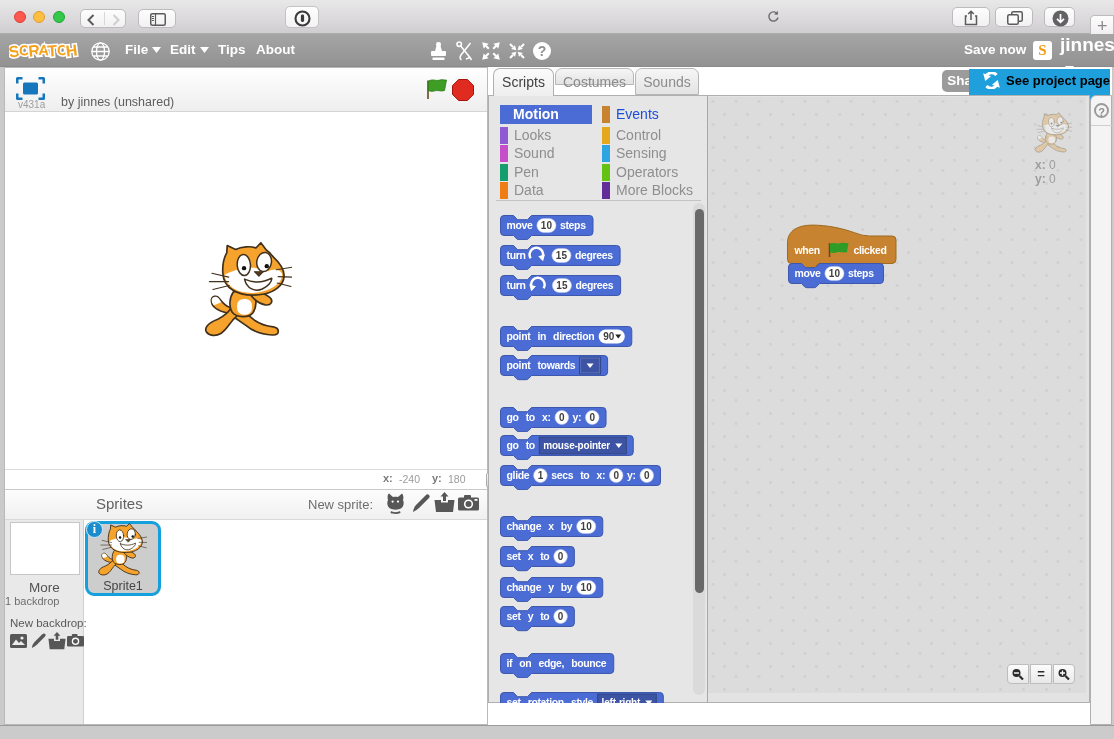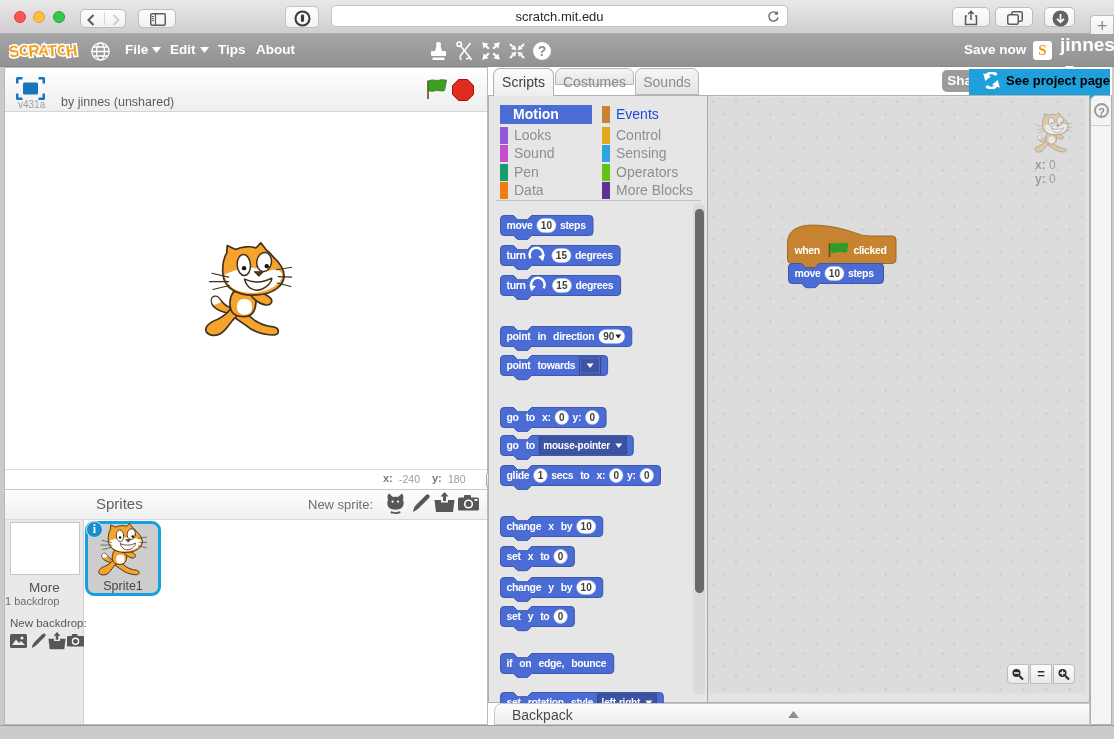--- a/index.html
+++ b/index.html
@@ -25,21 +25,20 @@
           <path d="M5.5,1 V12" stroke="#5c5a5c" stroke-width="1.2"></path>
           <path d="M2,3.5 h2 M2,5.5 h2 M2,7.5 h2" stroke="#5c5a5c" stroke-width="1"></path>
         </svg>
       </div>
 <div class="abs" style="left:285px;top:6px;width:34px;height:22px;background:linear-gradient(#fefefe,#f4f3f4);border:1px solid #c4c2c4;border-radius:5px">
         <svg class="abs" style="left:8px;top:2.5px" width="17" height="17" viewBox="0 0 17 17">
           <circle cx="8.5" cy="8.5" r="7" fill="none" stroke="#3c3a3c" stroke-width="2.1"></circle>
           <rect x="6.9" y="4.6" width="3.2" height="7.3" rx="1.4" fill="#3c3a3c"></rect>
         </svg>
       </div>
-<div class="abs" style="left:331px;top:5px;width:457px;height:22px;background:#fff;border:1px solid #c6c4c6;border-radius:5px;text-align:center;font-size:13px;color:#2a2a2a;line-height:21px">scratch.mit.edu</div>
 <svg class="abs" style="left:767px;top:10px" width="13" height="13" viewBox="0 0 13 13">
         <path d="M10.5,4.2 A4.6,4.6 0 1 0 11,7.5" stroke="#6e6c6e" stroke-width="1.4" fill="none"></path>
         <path d="M10.8,0.8 L10.8,4.8 L7,4.4 Z" fill="#6e6c6e"></path>
       </svg>
 <div class="abs" style="left:952px;top:7px;width:38px;height:20px;background:linear-gradient(#fdfdfd,#f2f1f2);border:1px solid #bdbbbd;border-radius:5px">
         <svg class="abs" style="left:11px;top:2px" width="14" height="16" viewBox="0 0 14 16">
           <path d="M3,6 H1.5 V14.5 H12.5 V6 H11" stroke="#5c5a5c" stroke-width="1.5" fill="none"></path>
           <path d="M7,10 V2 M4.2,4 L7,1.2 L9.8,4" stroke="#5c5a5c" stroke-width="1.5" fill="none"></path>
         </svg>
       </div>
@@ -538,18 +537,12 @@
 <div class="abs" style="left:1030px;top:664px;width:22px;height:20px;text-align:center;font-size:13px;font-weight:bold;color:#2b2b2b;line-height:19px">=</div>
 <svg class="abs" style="left:1057px;top:668px" width="14" height="13" viewBox="0 0 14 13">
       <circle cx="5.5" cy="5" r="4" fill="#2b2b2b"></circle>
       <path d="M8.5,8 L12,11.5" stroke="#2b2b2b" stroke-width="2.2"></path>
       <path d="M3,5 h5 M5.5,2.5 v5" stroke="#fff" stroke-width="1.3"></path>
     </svg>
 <div class="abs" style="left:1090px;top:95px;width:22px;height:630px;background:#f4f4f4;border:1px solid #b0b0b0;border-radius:6px 0 0 0">
       <div class="abs" style="left:3px;top:7px;width:15px;height:15px;border-radius:50%;border:2px solid #9b9b9b;text-align:center;font-size:11px;font-weight:bold;color:#8f8f8f;line-height:14px">?</div>
       <div class="abs" style="left:0;top:29px;width:21px;height:1px;background:#cfcfcf"></div>
     </div>
-<div class="abs" style="left:494px;top:703px;width:596px;height:22px;background:linear-gradient(#fcfcfc,#eeeeee);border:1px solid #c6c6c6;border-radius:8px 0 0 0;z-index:4">
-      <div class="abs" style="left:17px;top:3px;font-size:14px;color:#4a4a4a">Backpack</div>
-      <svg class="abs" style="left:293px;top:7px" width="11" height="7" viewBox="0 0 11 7">
-        <path d="M0,7 H11 L5.5,0 Z" fill="#8f8f8f"></path>
-      </svg>
-    </div>
 </div>
 </body></html>

